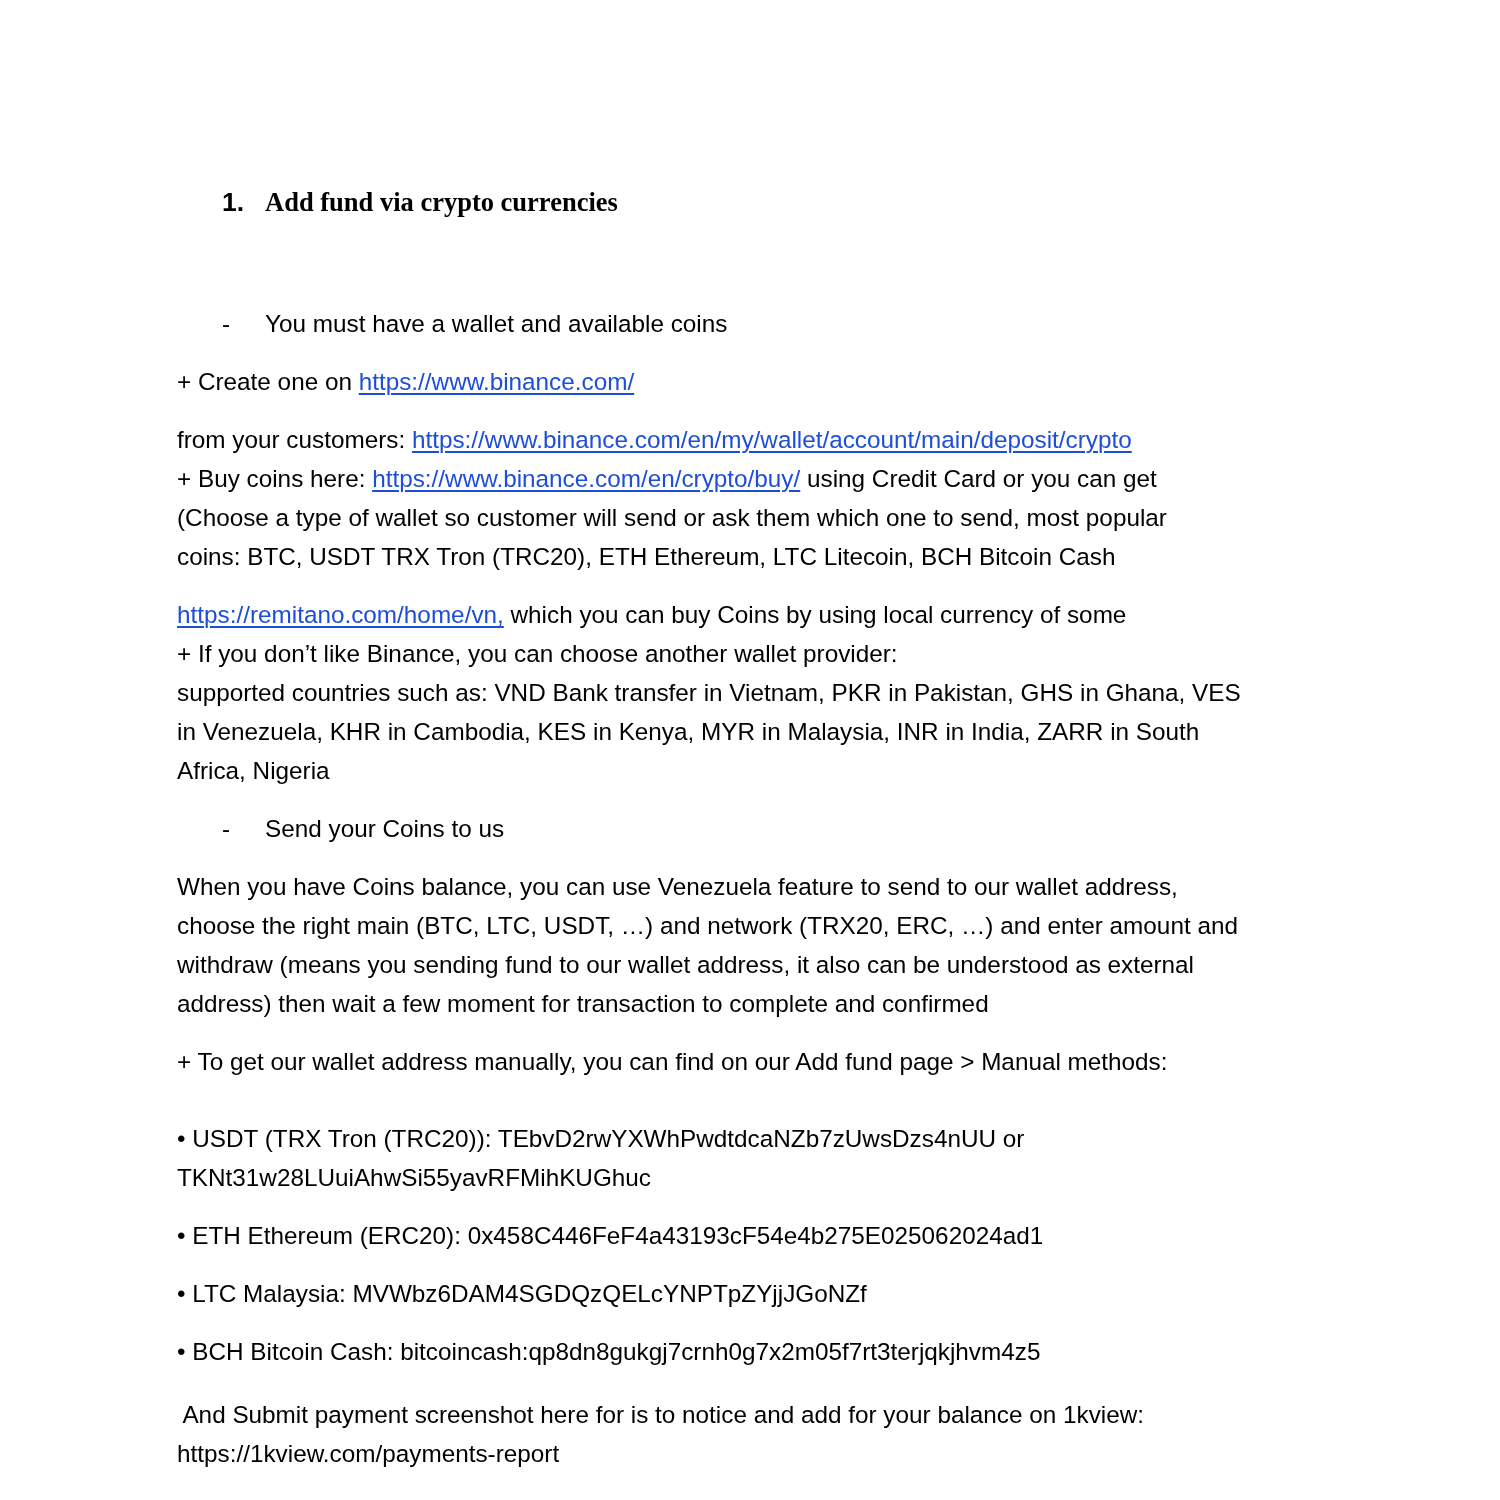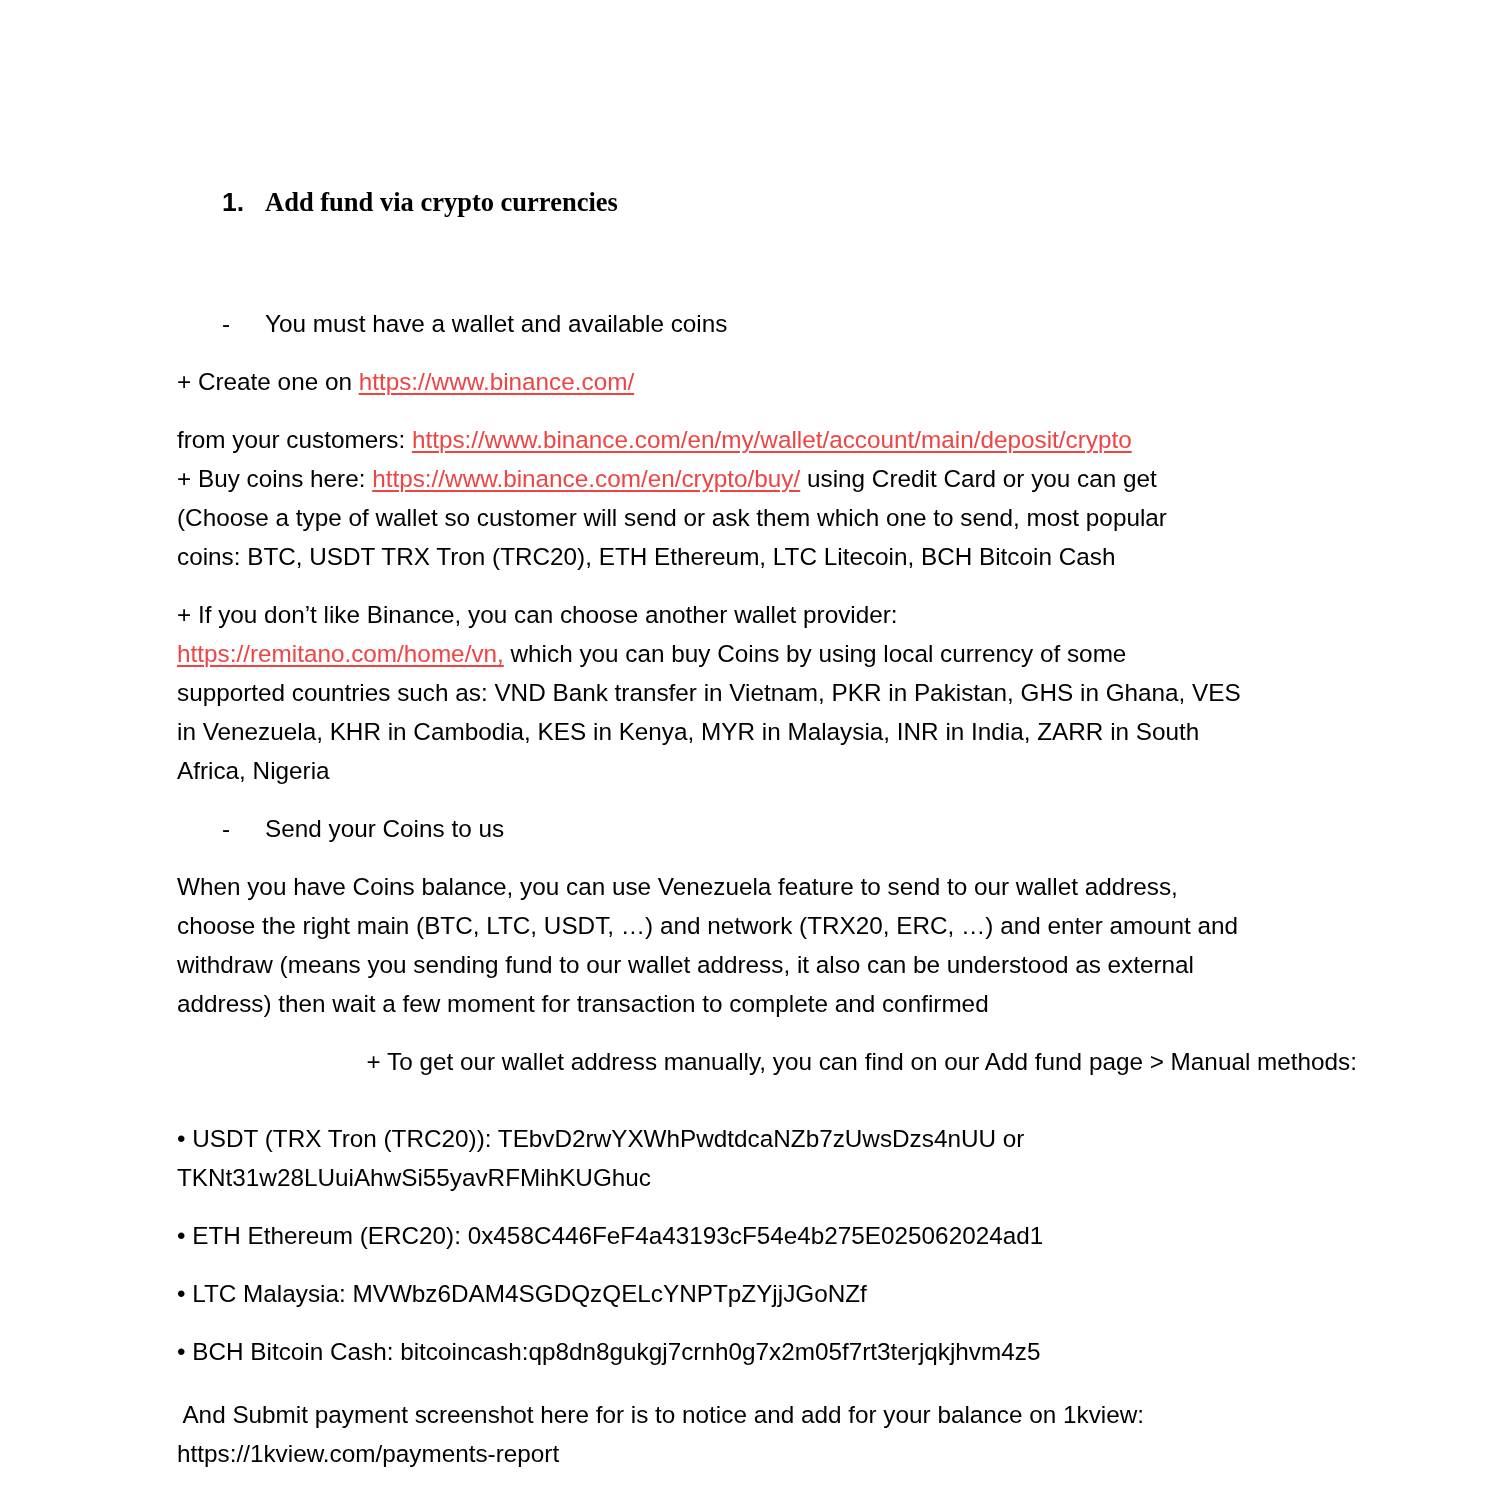--- a/index.html
+++ b/index.html
@@ -24,27 +24,27 @@
   .line { white-space: pre; }
   .heading {
     font-weight: bold;
     font-size: 26.5px;
     margin-bottom: 82px;
   }
   .indent-item { position: relative; padding-left: 88px; }
   .indent-item .marker { position: absolute; left: 45px; top: 0; }
   .heading .marker { position: absolute; left: 45px; top: 0; }
   .lnk {
-    color: #ef4444;
+    color: #1d4ed8;
     text-decoration: underline;
     text-decoration-thickness: 1.5px;
     text-underline-offset: 3px;
     cursor: pointer;
   }
-  .mb-wide { margin-bottom: 38px; text-align: right; }
+  .mb-wide { margin-bottom: 38px; }
   .mb-tight { margin-bottom: 24px; }
 </style>
 </head>
 <body>
 
 <div class="page">
   <div class="content">
 
     <div class="block heading">
       <span class="marker">1.</span>
@@ -61,22 +61,22 @@
     </div>
 
     <div class="block">
       <div class="line"><span>from your customers: </span><a class="lnk">https://www.binance.com/en/my/wallet/account/main/deposit/crypto</a></div>
       <div class="line"><span>+ Buy coins here: </span><a class="lnk">https://www.binance.com/en/crypto/buy/</a><span> using Credit Card or you can get</span></div>
       <div class="line">(Choose a type of wallet so customer will send or ask them which one to send, most popular</div>
       <div class="line">coins: BTC, USDT TRX Tron (TRC20), ETH Ethereum, LTC Litecoin, BCH Bitcoin Cash</div>
     </div>
 
     <div class="block">
+      <div class="line"><a class="lnk">https://remitano.com/home/vn,</a><span> which you can buy Coins by using local currency of some</span></div>
       <div class="line">+ If you don’t like Binance, you can choose another wallet provider:</div>
-      <div class="line"><a class="lnk">https://remitano.com/home/vn,</a><span> which you can buy Coins by using local currency of some</span></div>
       <div class="line">supported countries such as: VND Bank transfer in Vietnam, PKR in Pakistan, GHS in Ghana, VES</div>
       <div class="line">in Venezuela, KHR in Cambodia, KES in Kenya, MYR in Malaysia, INR in India, ZARR in South</div>
       <div class="line">Africa, Nigeria</div>
     </div>
 
     <div class="block indent-item">
       <span class="marker">-</span>
       <span class="line">Send your Coins to us</span>
     </div>
 

